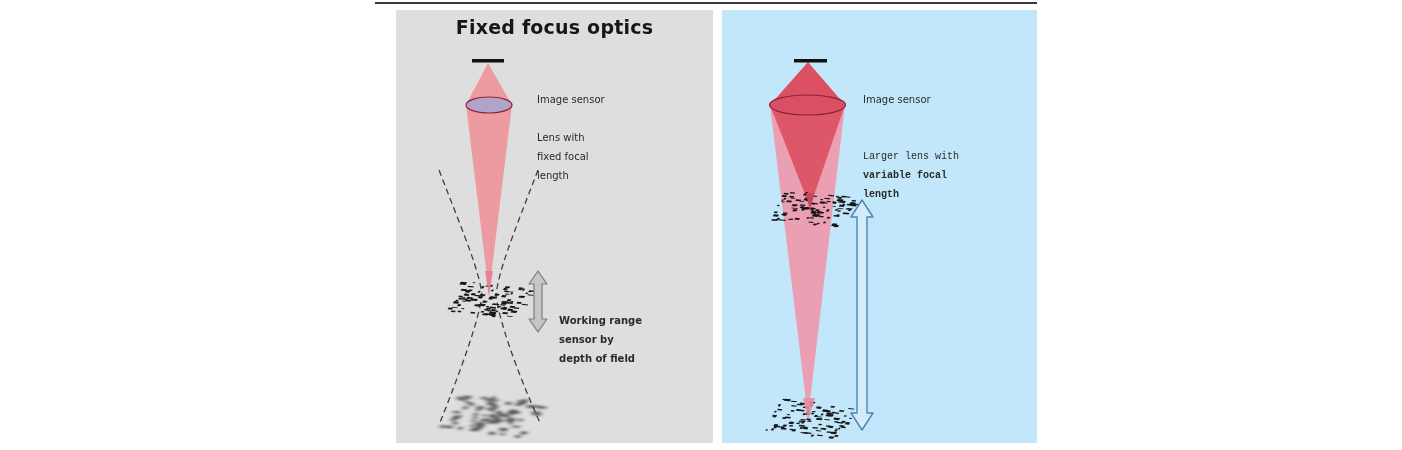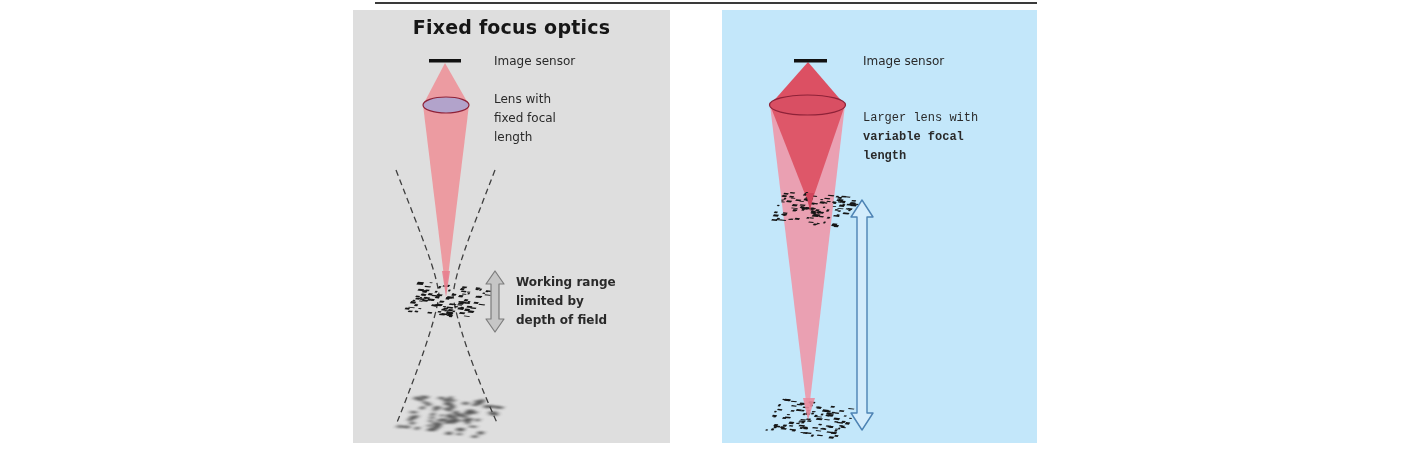--- a/index.html
+++ b/index.html
@@ -1,24 +1,24 @@
 <!DOCTYPE html>
 <html style="--panel-gray: #dedede; --panel-blue: #c3e7fa; --beam-pink-fixed: #ec9ba1; --beam-pink-liquid: #eaa0b2; --beam-red: #dc5063; --lens-purple: #b2a3cb; --lens-red: #d94f63; --lens-outline: #8e2238; --sensor-black: #111111; --dashed-line: #3f3f3f; --gray-arrow-fill: #c6c6c6; --gray-arrow-outline: #7c7c7c; --blue-arrow-fill: #d3ecfc; --blue-arrow-outline: #4d83b4; --text: #2a2a2a;"><head>
 <meta charset="utf-8">
 <style>
   html,body{margin:0;padding:0;background:#fff;}
   .stage{position:relative;width:1402px;height:450px;background:#fff;overflow:hidden;
          font-family:"DejaVu Sans","Liberation Sans",sans-serif;}
   .top-rule{position:absolute;left:375px;top:2px;width:662px;height:2px;background:#3a3a3a;}
   .panel{position:absolute;top:10px;height:433px;}
-  .panel-fixed{left:353px;width:317px;background:var(--panel-gray,#dedede);}
+  .panel-fixed{left:396px;width:317px;background:var(--panel-gray,#dedede);}
   .panel-liquid{left:722px;width:315px;background:var(--panel-blue,#c3e7fa);}
   .panel-title{position:absolute;top:6px;left:0;right:0;text-align:center;
                font-weight:bold;font-size:19px;color:#161616;letter-spacing:.2px;}
-  .lbl{position:absolute;font-size:12px;line-height:19px;color:var(--text,#2a2a2a);white-space:pre-line;}
+  .lbl{position:absolute;font-size:10px;line-height:19px;color:var(--text,#2a2a2a);white-space:pre-line;margin-top:38px;}
   .bold{font-weight:bold;}
   svg.diagram{position:absolute;left:0;top:0;}
   .sensor{fill:var(--sensor-black,#111);}
   .cone-pink-f{fill:var(--beam-pink-fixed,#ec9ba1);}
   .cone-pink-l{fill:var(--beam-pink-liquid,#eaa0b2);}
   .cone-red{fill:var(--beam-red,#dc5063);}
   .lens-f{fill:var(--lens-purple,#b2a3cb);stroke:var(--lens-outline,#8e2238);stroke-width:1.2;}
   .lens-l{fill:var(--lens-red,#d94f63);stroke:var(--lens-outline,#8e2238);stroke-width:1.2;}
   .dashed{fill:none;stroke:var(--dashed-line,#3f3f3f);stroke-width:1.3;stroke-dasharray:6 4;}
   .arrow-gray{fill:var(--gray-arrow-fill,#c6c6c6);stroke:var(--gray-arrow-outline,#7c7c7c);stroke-width:1.2;stroke-linejoin:round;}
@@ -242,21 +242,21 @@
           <rect x="9.5" y="40.8" width="6.5" height="6.8"></rect>
           <rect x="4.1" y="-9.2" width="5.3" height="7.1"></rect>
         </g>
     </svg>
     <div class="panel-title">Fixed focus optics</div>
     <div class="lbl" style="left:141px;top:42px;">Image sensor</div>
     <div class="lbl" style="left:141px;top:80px;">Lens with
 fixed focal
 length</div>
     <div class="lbl bold" style="left:163px;top:263px;">Working range
-limited by
+sensor by
 depth of field</div>
   </div>
 
   <div class="panel panel-liquid">
     <svg class="diagram" width="315" height="433" viewBox="0 0 315 433">
 
       <polygon class="cone-red" points="86,52 123,95 48,95"></polygon>
 
       <polygon class="cone-pink-l" points="48,95 123,95 86,408"></polygon>
 

